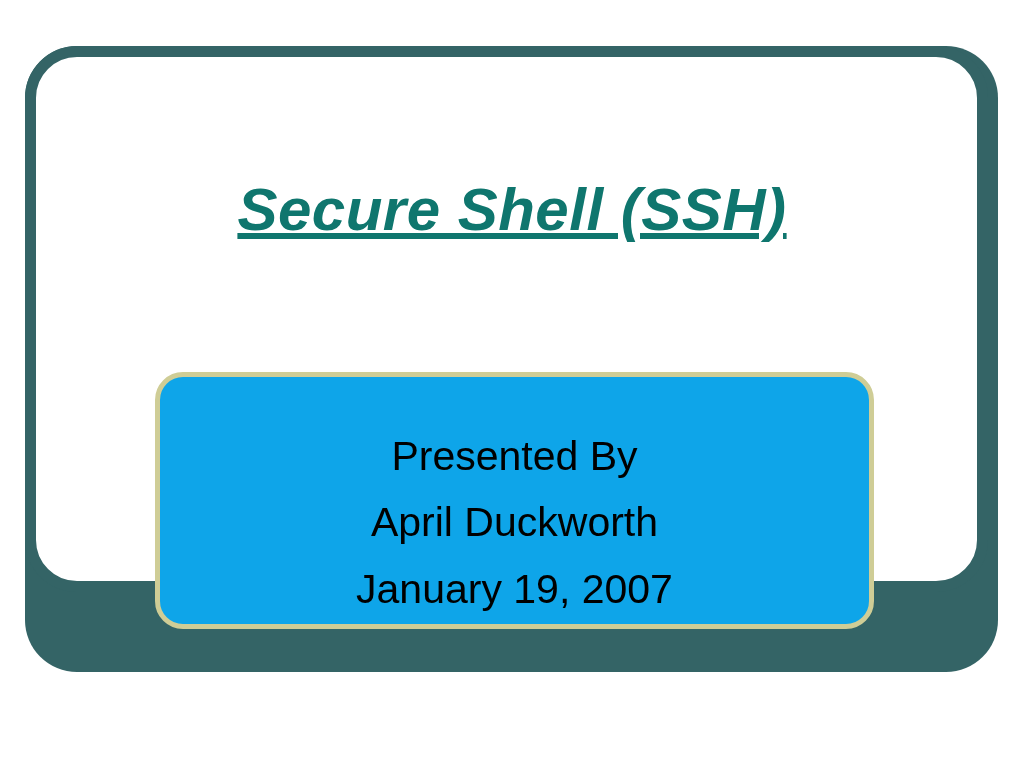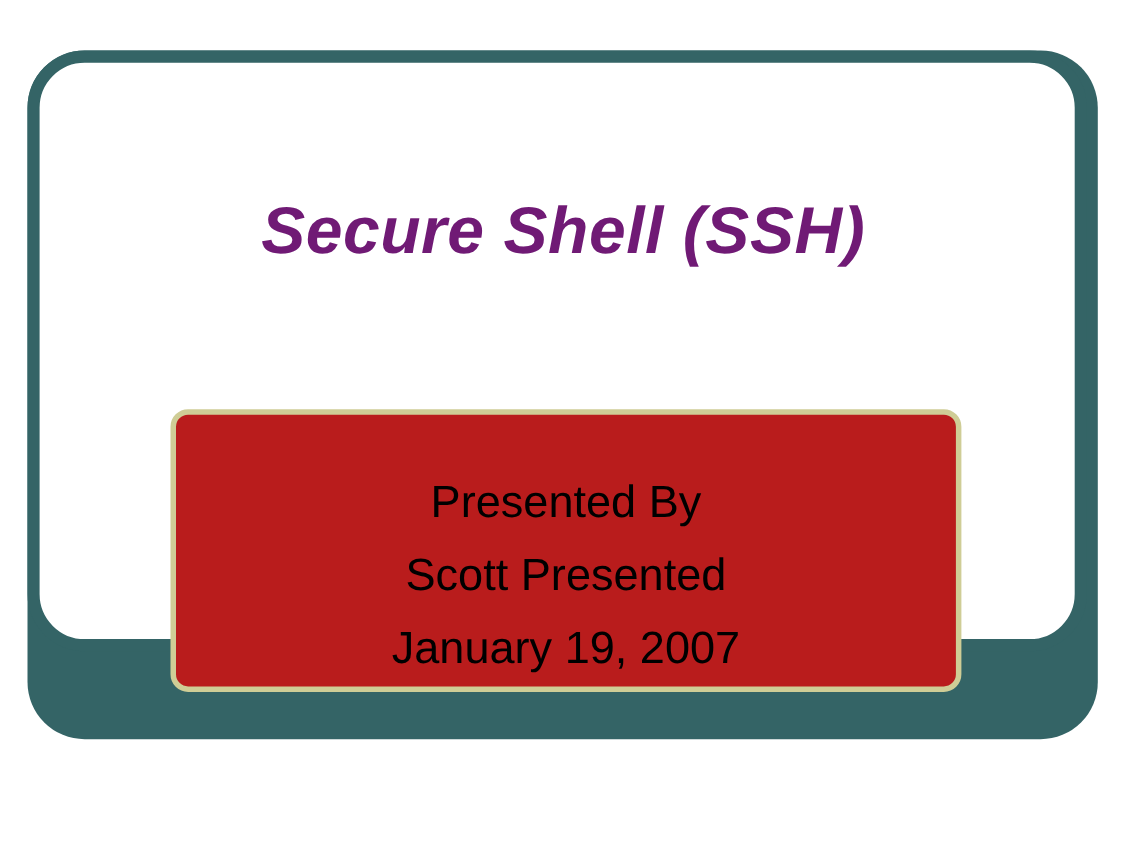--- a/index.html
+++ b/index.html
@@ -46,41 +46,42 @@
     border-radius: 52px;
   }
 
   
   #slide-title {
     position: absolute;
     left: 60px;
     top: 178px;
     width: 904px;
     text-align: center;
-    color: #701a75;
+    color: #0f766e;
     font-family: "Liberation Sans", sans-serif;
     font-size: 60px;
     font-weight: bold;
     font-style: italic;
     letter-spacing: 0.5px;
     line-height: 1.05;
     white-space: nowrap;
+    text-decoration: underline;
   }
 
   
   #subtitle-box {
     position: absolute;
     left: 155px;
     top: 372px;
     width: 719px;
     height: 257px;
     box-sizing: border-box;
-    background: #b91c1c;
+    background: #0ea5e9;
     border: 5px solid #cfcd96;
-    border-radius: 16px;
+    border-radius: 28px;
   }
 
   #subtitle-lines {
     position: absolute;
     left: 0;
     right: 0;
     top: 46px;
     text-align: center;
     color: #000000;
     font-family: "Liberation Sans", sans-serif;
@@ -101,18 +102,18 @@
 
   <div id="slide-shadow-block"></div>
 
   <div id="slide-panel"></div>
 
   <div id="slide-title">Secure Shell (SSH)</div>
 
   <div id="subtitle-box">
     <div id="subtitle-lines">
       <span class="subtitle-line">Presented By</span>
-      <span class="subtitle-line">Scott Presented</span>
+      <span class="subtitle-line">April Duckworth</span>
       <span class="subtitle-line">January 19, 2007</span>
     </div>
   </div>
 
 </div>
 
 </body></html>

